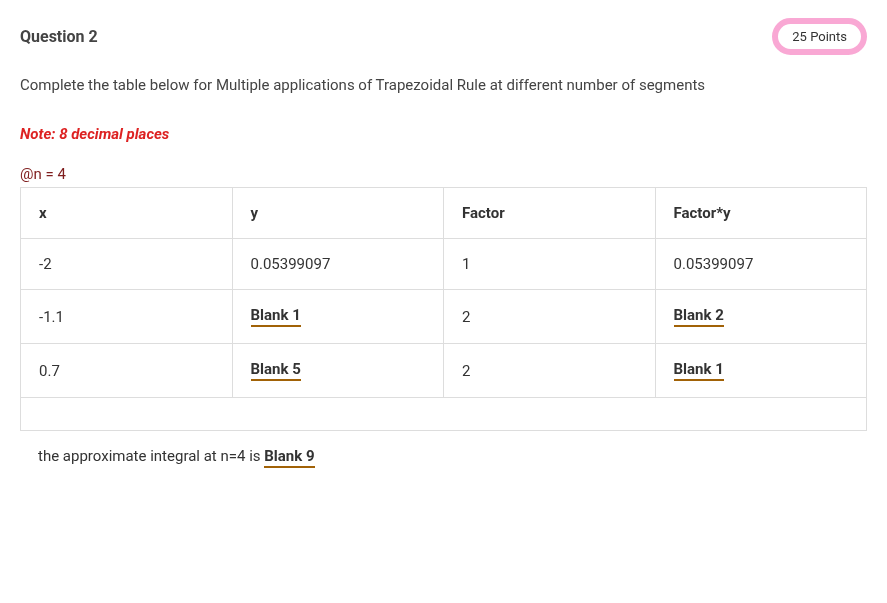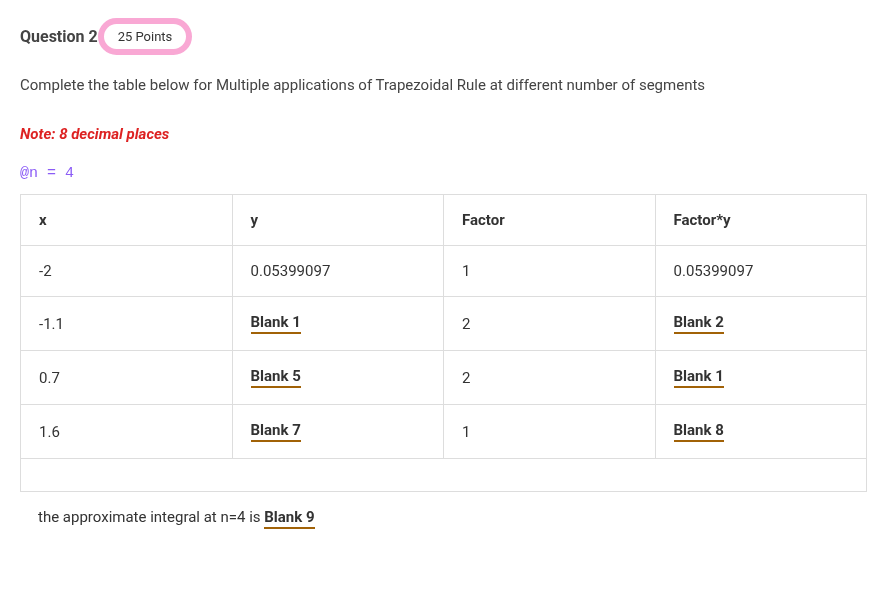--- a/index.html
+++ b/index.html
@@ -10,20 +10,21 @@
     body {
       font-family: -apple-system, BlinkMacSystemFont, "Segoe UI", Roboto, "Helvetica Neue", Arial, sans-serif;
       color: #333;
       background: #fff;
       padding: 18px 20px;
       width: 887px;
       font-size: 15px;
     }
     .header-row {
       display: flex;
+      justify-content: space-between;
       align-items: center;
       margin-bottom: 18px;
     }
     .question-title {
       font-weight: 700;
       font-size: 16px;
       color: #444;
     }
     .points-pill {
       border: 6px solid #f9a8d4;
@@ -39,24 +40,23 @@
       margin-bottom: 28px;
     }
     .note {
       color: #d22;
       font-style: italic;
       font-weight: 700;
       font-size: 15px;
       margin-bottom: 22px;
     }
     .at-n {
-      color: #8b5cf6;
+      color: #7f1d1d;
       font-size: 15px;
-      margin-bottom: 12px;
-      font-family: Liberation Mono, monospace;
+      margin-bottom: 4px;
     }
     table {
       width: 100%;
       border-collapse: collapse;
       table-layout: fixed;
     }
     th, td {
       text-align: left;
       padding: 16px 18px;
       font-size: 15px;
@@ -134,26 +134,20 @@
       <td><span class="blank">Blank 1</span></td>
       <td>2</td>
       <td><span class="blank">Blank 2</span></td>
     </tr>
     <tr>
       <td>0.7</td>
       <td><span class="blank">Blank 5</span></td>
       <td>2</td>
       <td><span class="blank">Blank 1</span></td>
     </tr>
-    <tr>
-      <td>1.6</td>
-      <td><span class="blank">Blank 7</span></td>
-      <td>1</td>
-      <td><span class="blank">Blank 8</span></td>
-    </tr>
     <tr class="spacer-row">
       <td colspan="4"></td>
     </tr>
   </tbody>
 </table>
 
 <p class="footer-text">
   <span>the approximate integral at n=4 is </span><span class="blank">Blank 9</span>
 </p>
 

